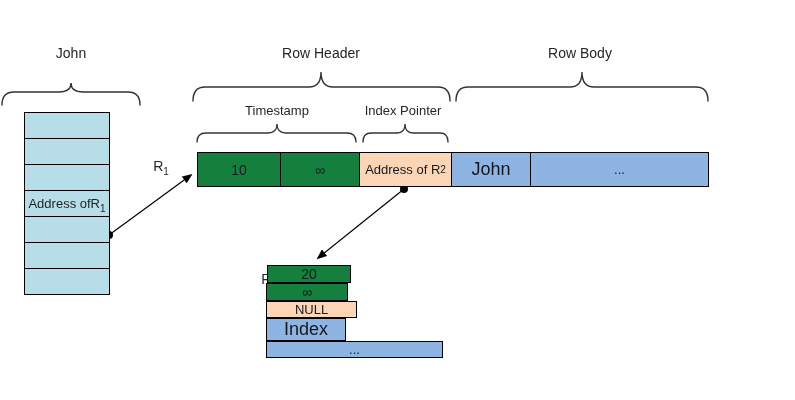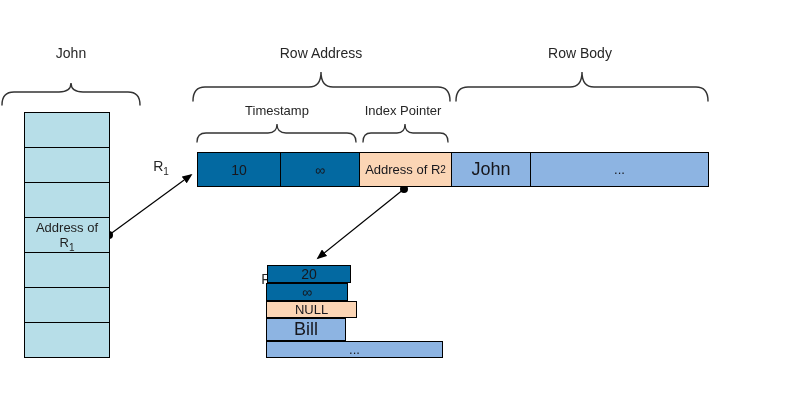--- a/index.html
+++ b/index.html
@@ -10,35 +10,35 @@
   svg.overlay {position:absolute; left:0; top:0; pointer-events:none;}
 
   .lbl {position:absolute; transform:translateX(-50%); white-space:nowrap; color:#262626;}
   .lbl-lg {font-size:14px;}
   .lbl-sm {font-size:13px;}
   .row-tag {font-size:14px;}
   sub {font-size:10px; line-height:0;}
 
   .icol {position:absolute; left:24px; top:112px; width:86px;}
   .icell {
-    height:36px; margin-top:-1px; box-sizing:border-box;
+    height:27px; margin-top:-1px; box-sizing:border-box;
     border:1px solid #000; background:#B7DEE8;
-    display:flex; flex-direction:column; align-items:center; justify-content:center;
+    display:flex; flex-direction:row; align-items:center; justify-content:center;
     font-size:13px; line-height:15px; text-align:center;
   }
   .icell:first-child {margin-top:0;}
 
   .row {position:absolute; display:flex;}
   .cell {
     box-sizing:border-box; border:1px solid #000; margin-left:-1px;
     display:flex; align-items:center; justify-content:center;
     font-size:14px; color:#17171d;
   }
   .cell:first-child {margin-left:0;}
-  .bg-yellow {background:#0369a1;}
+  .bg-yellow {background:#15803d;}
   .bg-peach  {background:#FBD5B5;}
   .bg-blue   {background:#8DB4E2;}
   .fs13 {font-size:13px;}
   .fs18 {font-size:18px;}
   .r1 {left:197px; top:152px; height:35px;}
   .r1 .cell {height:35px;}
   .r2 {left:267px; top:265px; height:37px;flex-direction:column;}
   .r2 .cell {height:37px;}
 </style>
 </head>
@@ -64,21 +64,21 @@
       <line x1="109" y1="235" x2="191" y2="175" stroke="#000" stroke-width="1.2" marker-end="url(#arw)"></line>
     </g>
 
     <g>
       <circle cx="404" cy="189" r="4" fill="#000"></circle>
       <line x1="404" y1="189" x2="318" y2="258" stroke="#000" stroke-width="1.2" marker-end="url(#arw)"></line>
     </g>
   </svg>
 
   <div class="lbl lbl-lg" style="left:71px; top:45px;">John</div>
-  <div class="lbl lbl-lg" style="left:321px; top:45px;">Row Address</div>
+  <div class="lbl lbl-lg" style="left:321px; top:45px;">Row Header</div>
   <div class="lbl lbl-lg" style="left:580px; top:45px;text-align:center;">Row Body</div>
   <div class="lbl lbl-sm" style="left:277px; top:103px;">Timestamp</div>
   <div class="lbl lbl-sm" style="left:403px; top:103px;">Index Pointer</div>
 
   <div class="icol">
     <div class="icell"></div>
     <div class="icell"></div>
     <div class="icell"></div>
     <div class="icell">
       <span>Address of</span>
@@ -104,17 +104,17 @@
         <sub>2</sub>
     </div>
     <div class="cell bg-blue fs18" style="width:80px;">John</div>
     <div class="cell bg-blue fs13" style="width:179px;">...</div>
   </div>
 
   <div class="row r2">
     <div class="cell bg-yellow" style="width:84px;">20</div>
     <div class="cell bg-yellow" style="width:82px;">∞</div>
     <div class="cell bg-peach fs13" style="width:91px;">NULL</div>
-    <div class="cell bg-blue fs18" style="width:80px;">Bill</div>
+    <div class="cell bg-blue fs18" style="width:80px;">Index</div>
     <div class="cell bg-blue fs13" style="width:177px;">...</div>
   </div>
 
 </div>
 
 </body></html>

